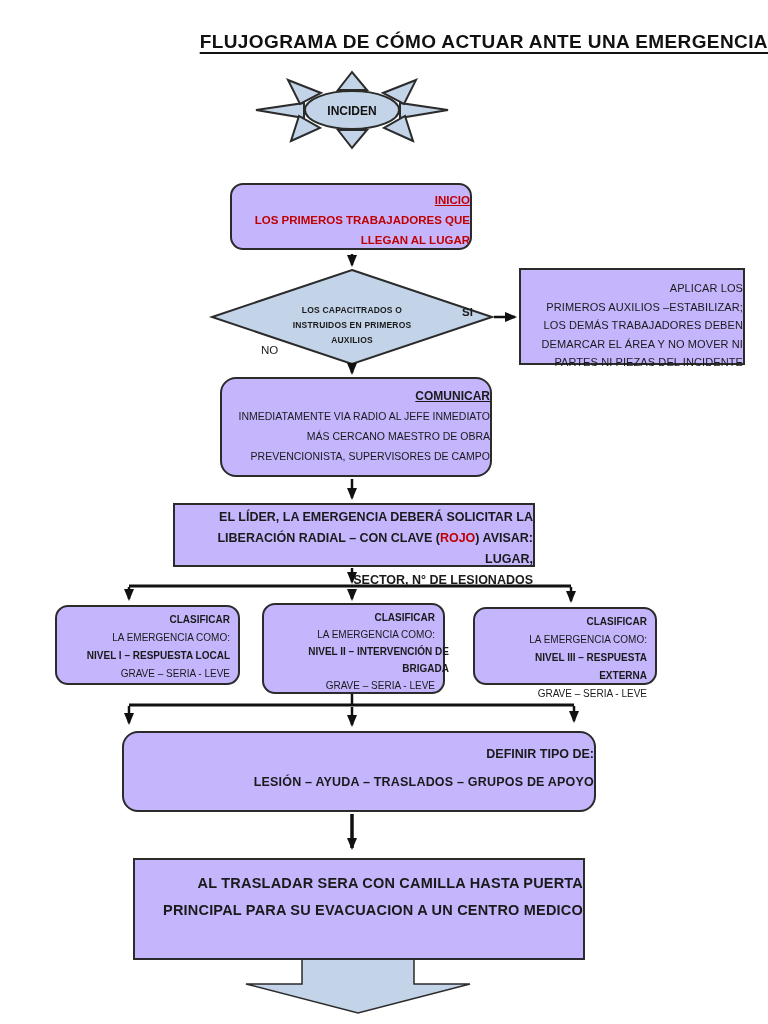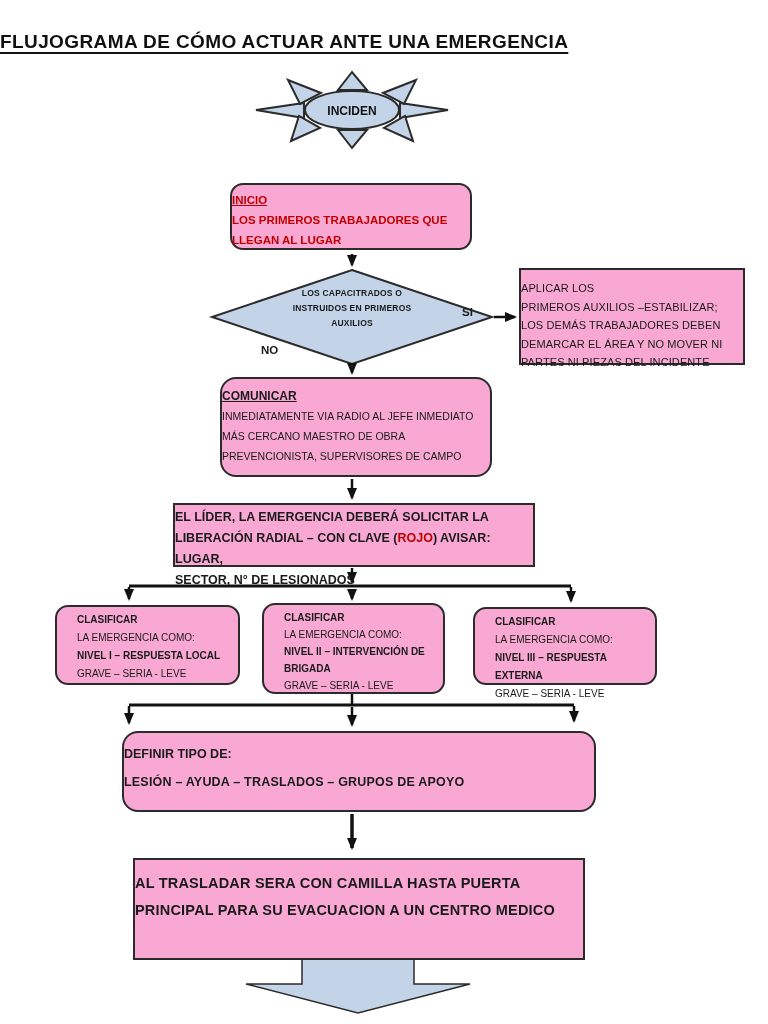--- a/index.html
+++ b/index.html
@@ -4,38 +4,38 @@
 <style>
   html,body{margin:0;padding:0;background:#888;}
   #page{
     position:relative;width:768px;height:1024px;background:#ffffff;
     font-family:"Liberation Sans", sans-serif;color:#1a1a1a;overflow:hidden;
     margin:0 auto;
   }
   #flow-svg{position:absolute;left:0;top:0;z-index:0;}
   .abs{position:absolute;}
   #title{
-    left:0;top:31px;width:768px;text-align:left;
+    left:0;top:31px;width:768px;text-align:right;
     font-size:19px;font-weight:bold;letter-spacing:.4px;color:#111;
   }
   #title span{text-decoration:underline;text-decoration-thickness:2px;text-underline-offset:4px;}
   .box{
-    position:absolute;z-index:1;background:#f9a8d4;border:2px solid #2b2b2b;
-    box-sizing:border-box;text-align:left;
+    position:absolute;z-index:1;background:#c4b5fd;border:2px solid #2b2b2b;
+    box-sizing:border-box;text-align:right;
   }
   .round{border-radius:13px;}
   .u{text-decoration:underline;}
   .red{color:#c00000;}
   #inicio-box{left:230px;top:183px;width:242px;height:67px;padding-top:5px;
     font-size:11.5px;font-weight:bold;color:#c00000;line-height:20px;}
   #diamond-text{left:232px;top:286px;width:240px;height:62px;z-index:1;
-    display:flex;flex-direction:column;justify-content:flex-start;
+    display:flex;flex-direction:column;justify-content:flex-end;
     font-size:8.5px;font-weight:bold;line-height:15px;text-align:center;letter-spacing:.2px;}
   #si-label{left:462px;top:282px;font-size:11.5px;font-weight:bold;z-index:1;margin-top:24px;}
-  #no-label{left:261px;top:344px;font-size:11.5px;font-weight:bold;z-index:1;}
+  #no-label{left:261px;top:344px;font-size:11.5px;font-weight:normal;z-index:1;}
   #aplicar-box{left:519px;top:268px;width:226px;height:97px;border-radius:0;
     font-size:11px;line-height:18.5px;padding-top:9px;letter-spacing:.1px;}
   #comunicar-box{left:220px;top:377px;width:272px;height:100px;border-radius:16px;
     font-size:10.5px;line-height:20px;padding-top:7px;}
   #comunicar-box .t{font-size:12px;font-weight:bold;text-decoration:underline;}
   #lider-box{left:173px;top:503px;width:362px;height:64px;border-radius:0;
     font-size:12.5px;font-weight:bold;line-height:21px;padding-top:2px;}
   .clasif{font-size:10px;line-height:18px;padding:4px 8px 0 20px;}
   .clasif .t,.clasif .n{font-weight:bold;}
   #clasif-1{left:55px;top:605px;width:185px;height:80px;}

